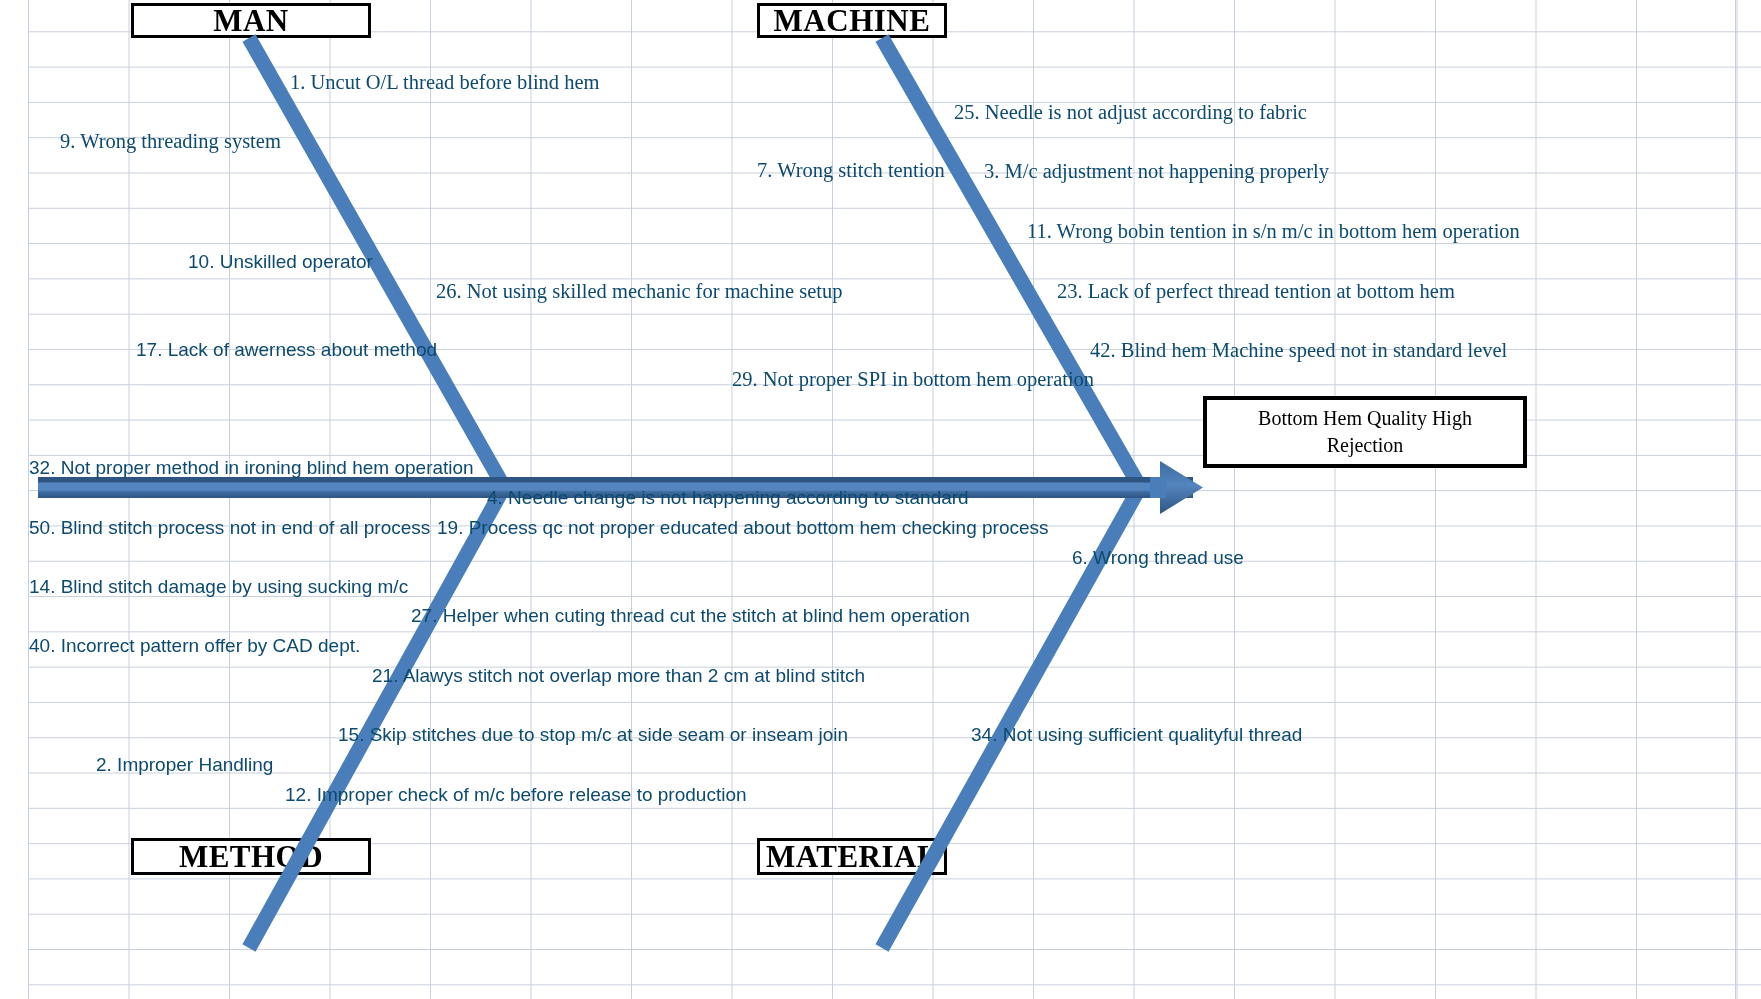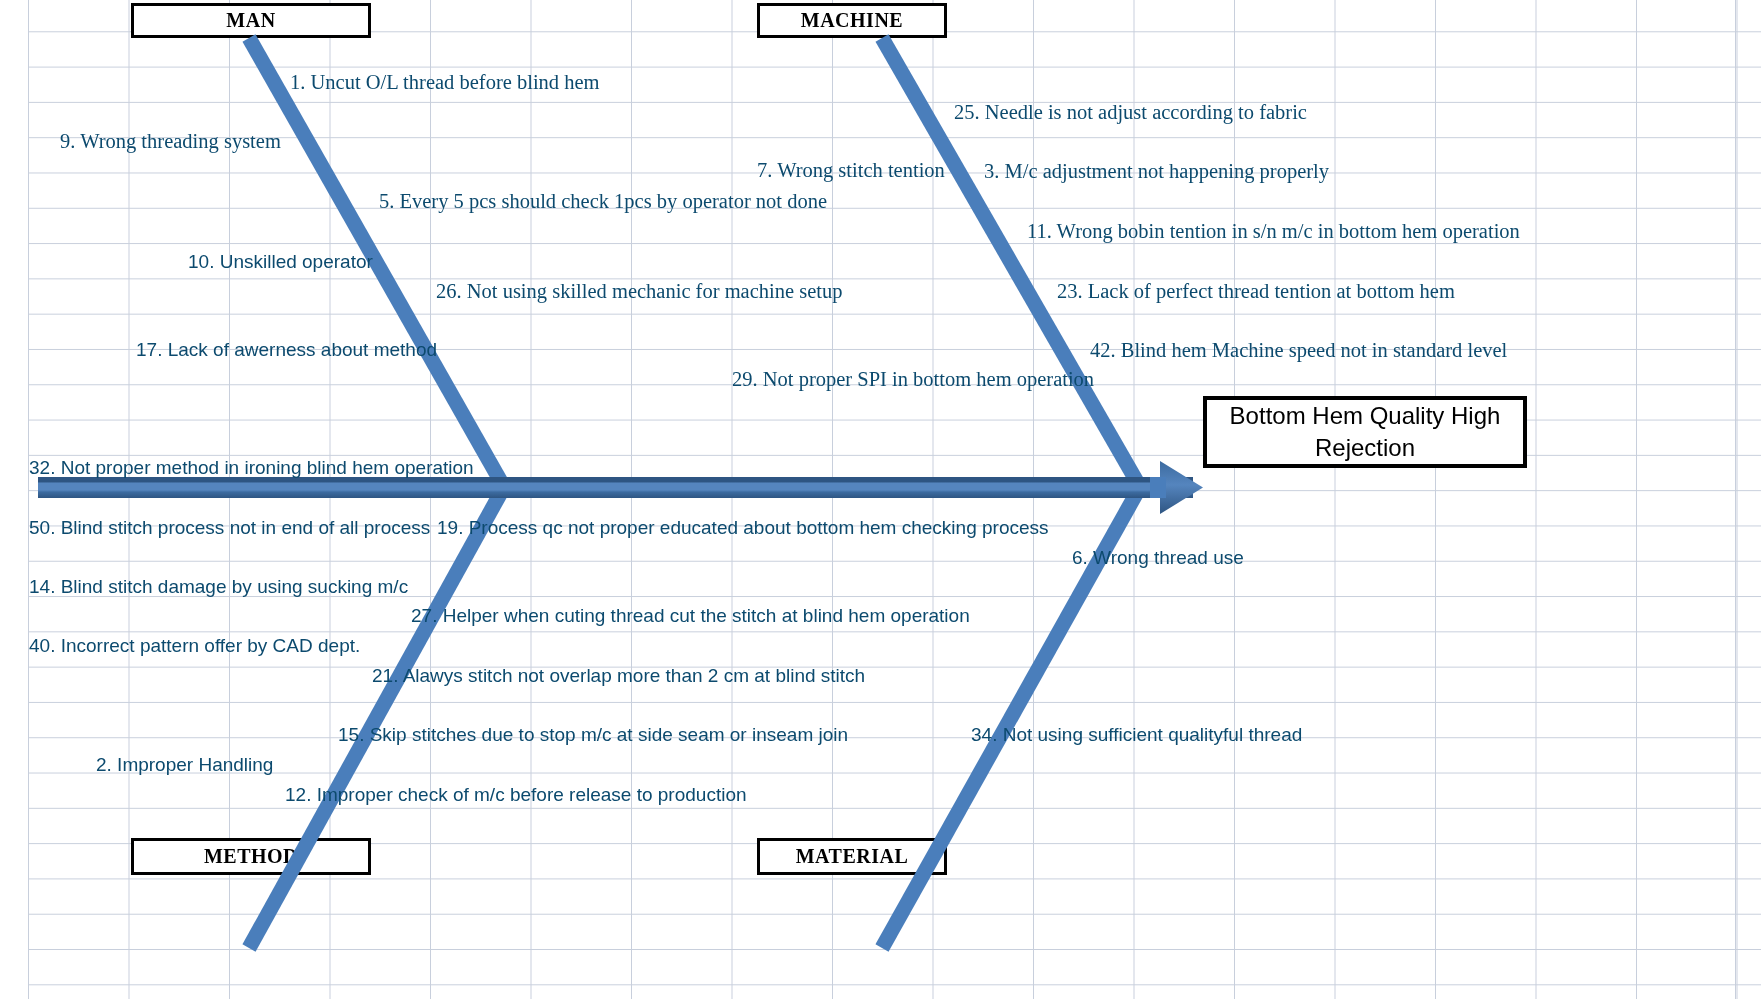--- a/index.html
+++ b/index.html
@@ -44,21 +44,21 @@
   
   .cat-box {
     position: absolute;
     border: 3px solid #000000;
     background: #ffffff;
     display: flex;
     align-items: center;
     justify-content: center;
     font-family: "Liberation Serif", "DejaVu Serif", serif;
     font-weight: bold;
-    font-size: 20px;
+    font-size: 31px;
     letter-spacing: 0.5px;
     color: #000000;
     box-sizing: border-box;
   }
 
   
   #effect-box {
     position: absolute;
     left: 1203px;
     top: 396px;
@@ -66,22 +66,22 @@
     height: 72px;
     border: 4px solid #000000;
     background: #ffffff;
     display: flex;
     align-items: center;
     justify-content: center;
     box-sizing: border-box;
     z-index: 6;
   }
   #effect-box .effect-text {
-    font-family: Liberation Sans, sans-serif;
-    font-size: 24px;
+    font-family: Liberation Serif, serif;
+    font-size: 20px;
     line-height: 1.35;
     text-align: center;
     color: #000000;
     padding: 0 14px;
   }
 
   
   #bones {
     position: absolute;
     left: 0; top: 0;
@@ -177,21 +177,20 @@
     <div class="effect-text">
       <div>Bottom Hem Quality High</div>
       <div>Rejection</div>
     </div>
   </div>
 
   <div class="cause serif" style="left:290px; top:71px;">1. Uncut O/L thread before blind hem</div>
 
   <div class="cause serif" style="left:60px; top:130px;">9. Wrong threading system</div>
 
-  <div class="cause serif" style="left:379px; top:190px;">5. Every 5 pcs should check 1pcs by operator not done</div>
 
   <div class="cause sans" style="left:188px; top:251px;">10. Unskilled operator</div>
 
   <div class="cause serif" style="left:436px; top:280px;">26. Not using skilled mechanic for machine setup</div>
 
   <div class="cause sans" style="left:136px; top:339px;">17. Lack of awerness about method</div>
 
   <div class="cause serif" style="left:954px; top:101px;">25. Needle is not adjust according to fabric</div>
 
   <div class="cause serif" style="left:757px; top:159px;">7. Wrong stitch tention</div>
@@ -201,20 +200,21 @@
   <div class="cause serif" style="left:1027px; top:220px;">11. Wrong bobin tention in s/n m/c in bottom hem operation</div>
 
   <div class="cause serif" style="left:1057px; top:280px;">23. Lack of perfect thread tention at bottom hem</div>
 
   <div class="cause serif" style="left:1090px; top:339px;">42. Blind hem Machine speed not in standard level</div>
 
   <div class="cause serif" style="left:732px; top:368px;">29. Not proper SPI in bottom hem operation</div>
 
   <div class="cause sans" style="left:29px; top:457px;">32. Not proper method in ironing blind hem operation</div>
 
+  <div class="cause sans" style="left:487px; top:487px;">4. Needle change is not happening according to standard</div>
 
   <div class="cause sans" style="left:29px; top:517px;">50. Blind stitch process not in end of all process</div>
 
   <div class="cause sans" style="left:437px; top:517px;">19. Process qc not proper educated about bottom hem checking process</div>
 
   <div class="cause sans" style="left:29px; top:576px;">14. Blind stitch damage by using sucking m/c</div>
 
   <div class="cause sans" style="left:411px; top:605px;">27. Helper when cuting thread cut the stitch at blind hem operation</div>
 
   <div class="cause sans" style="left:29px; top:635px;">40. Incorrect pattern offer by CAD dept.</div>

